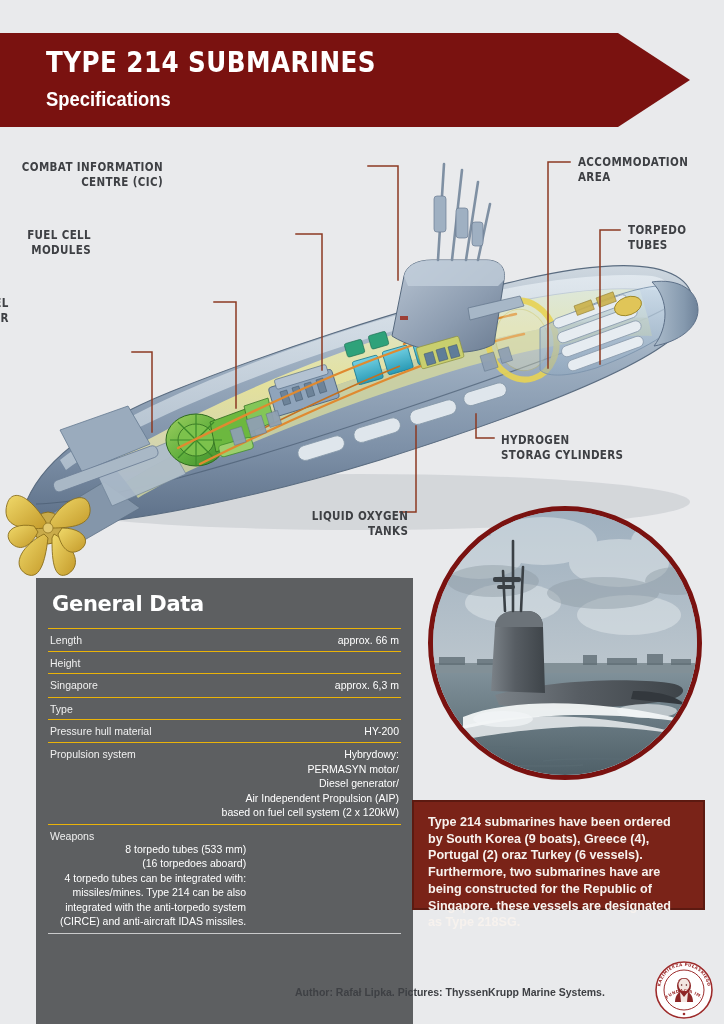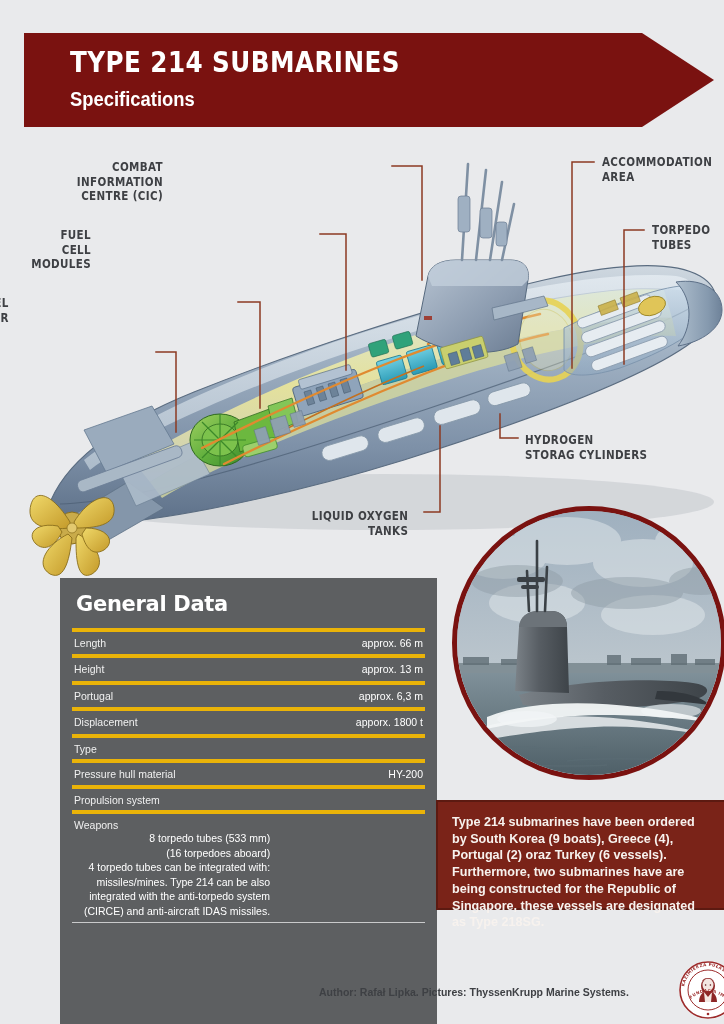--- a/index.html
+++ b/index.html
@@ -1,21 +1,21 @@
 <!DOCTYPE html>
 <html><head>
 <meta charset="utf-8">
 <style>
   * { margin:0; padding:0; box-sizing:border-box; }
   body {
     width:724px; height:1024px; position:relative; overflow:hidden;
     background:#e9eaec;
     font-family:"Liberation Sans", sans-serif;
   }
-  #page { position:absolute; inset:0;margin-left:24px; }
+  #page { position:absolute; inset:0; }
 
   
   .banner {
     position:absolute; left:0; top:33px; width:690px; height:94px;
     background:#7a1210;
     clip-path: polygon(0 0, 618px 0, 690px 47px, 618px 94px, 0 94px);
   }
   .banner-title {
     position:absolute; left:46px; top:46px;
     font-size:28px; font-weight:bold; letter-spacing:0.5px;
@@ -51,21 +51,21 @@
   }
   .datacard-title {
     position:absolute; left:16px; top:14px;
     font-size:21px; font-weight:bold; color:#fff;
     font-family:"DejaVu Sans", sans-serif;
     letter-spacing:-0.3px;
   }
   .tbl { position:absolute; left:12px; top:50px; width:353px; }
   .trow {
     display:flex; justify-content:flex-start; align-items:flex-start;
-    border-top:4px solid #eab308;
+    border-top:1px solid #eab308;
     padding:4px 2px 4px 2px;
     min-height:20px;
   }
   .trow:last-child { border-bottom:1px solid #c9cacb;flex-direction:column; }
   .tlabel {
     font-size:10.5px; color:#f0f0f0; font-family:"Liberation Sans", sans-serif;
     white-space:nowrap; padding-top:1px;
   }
   .tvalue {
     font-size:10.5px; color:#ffffff; text-align:right; line-height:1.38;
@@ -377,39 +377,39 @@
 
   <div class="datacard">
     <div class="datacard-title">General Data</div>
     <div class="tbl">
       <div class="trow">
         <span class="tlabel">Length</span>
         <span class="tvalue">approx. 66 m</span>
       </div>
       <div class="trow">
         <span class="tlabel">Height</span>
-        <span class="tvalue">approx. 13 m</span>
-      </div>
-      <div class="trow">
-        <span class="tlabel">Portugal</span>
+      </div>
+      <div class="trow">
+        <span class="tlabel">Singapore</span>
         <span class="tvalue">approx. 6,3 m</span>
-      </div>
-      <div class="trow">
-        <span class="tlabel">Displacement</span>
-        <span class="tvalue">apporx. 1800 t</span>
       </div>
       <div class="trow">
         <span class="tlabel">Type</span>
       </div>
       <div class="trow">
         <span class="tlabel">Pressure hull material</span>
         <span class="tvalue">HY-200</span>
       </div>
       <div class="trow">
         <span class="tlabel">Propulsion system</span>
+        <span class="tvalue">Hybrydowy:
+PERMASYN motor/
+Diesel generator/
+Air Independent Propulsion (AIP)
+based on fuel cell system (2 x 120kW)</span>
       </div>
       <div class="trow">
         <span class="tlabel">Weapons</span>
         <span class="tvalue">8 torpedo tubes (533 mm)
 (16 torpedoes aboard)
 4 torpedo tubes can be integrated with:
 missiles/mines. Type 214 can be also
 integrated with the anti-torpedo system
 (CIRCE) and anti-aircraft IDAS missiles.</span>
       </div>

